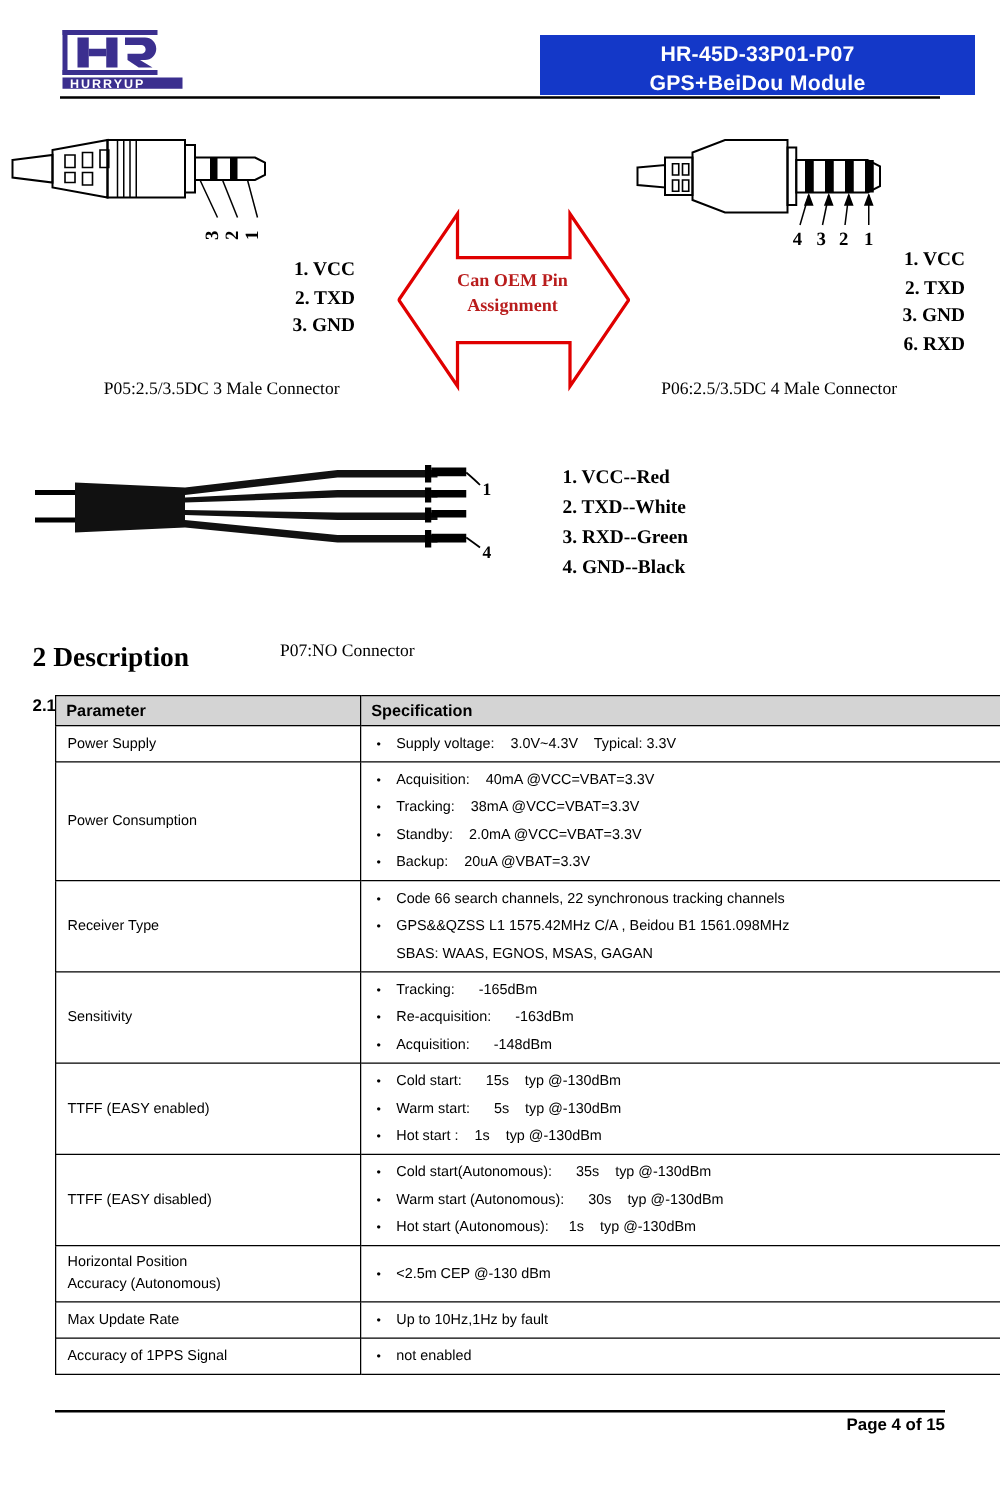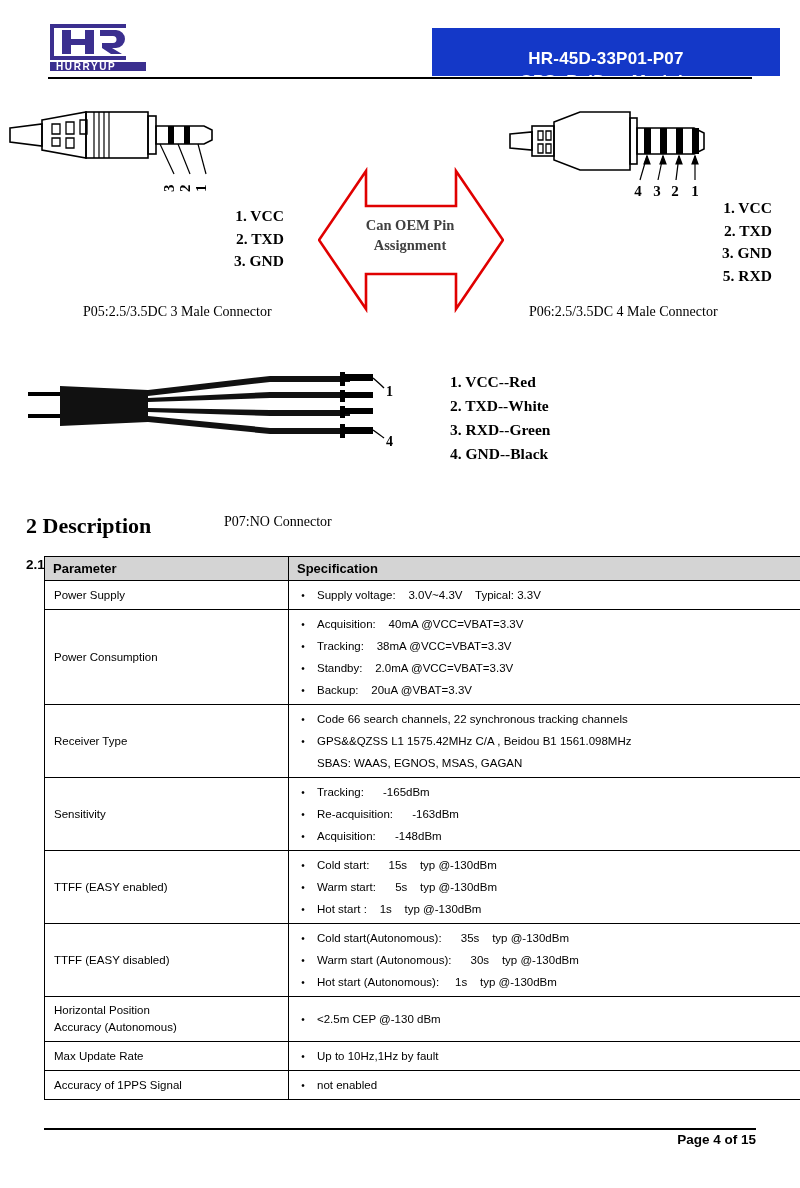--- a/index.html
+++ b/index.html
@@ -33,21 +33,21 @@
     left: 432px;
     top: 28px;
     width: 348px;
     height: 48px;
     background: #1438c8;
     color: #ffffff;
     font-weight: bold;
     font-size: 17px;
     line-height: 23px;
     text-align: center;
-    padding-top: 19px;
+    padding-top: 4px;
     letter-spacing: 0.2px;
   }
   .banner div { white-space: nowrap; }
   .header-rule {
     position: absolute;
     left: 48px;
     top: 77px;
     width: 704px;
     height: 2px;
     background: #000000;
@@ -85,21 +85,21 @@
     left: 318px;
     top: 88px;
     width: 186px;
     height: 148px;
   }
   .oem-text {
     position: absolute;
     left: 340px;
     top: 137px;
     width: 140px;
-    color: #404040;
+    color: #b91c1c;
     font-family: "Liberation Serif", serif;
     font-weight: bold;
     font-size: 14.5px;
     line-height: 20px;
     text-align: center;
   }
 
   .wire-legend {
     position: absolute;
     left: 450px;
@@ -317,21 +317,21 @@
         <text x="167" y="92">2</text>
         <text x="187" y="92">1</text>
       </g>
     </svg>
   </div>
 
   <div class="pinlist" style="left:722px; top:119px;">
     <div>1. VCC</div>
     <div>2. TXD</div>
     <div>3. GND</div>
-    <div>5. RXD</div>
+    <div>6. RXD</div>
   </div>
 
   <div class="conn-caption" style="left:529px; top:226px;">P06:2.5/3.5DC 4 Male Connector</div>
 
   <div class="conn-block" style="left:20px; top:286px;">
     <svg width="390" height="92" viewBox="0 0 390 92" xmlns="http://www.w3.org/2000/svg">
       <rect x="8" y="28" width="32" height="4" fill="#000"></rect>
       <rect x="8" y="50" width="32" height="4" fill="#000"></rect>
       <path d="M40 22 L128 26 L128 58 L40 62 Z" fill="#111"></path>
       <path d="M128 26 L250 12 L330 12 L330 18 L250 18 L128 32 Z" fill="#111"></path>

